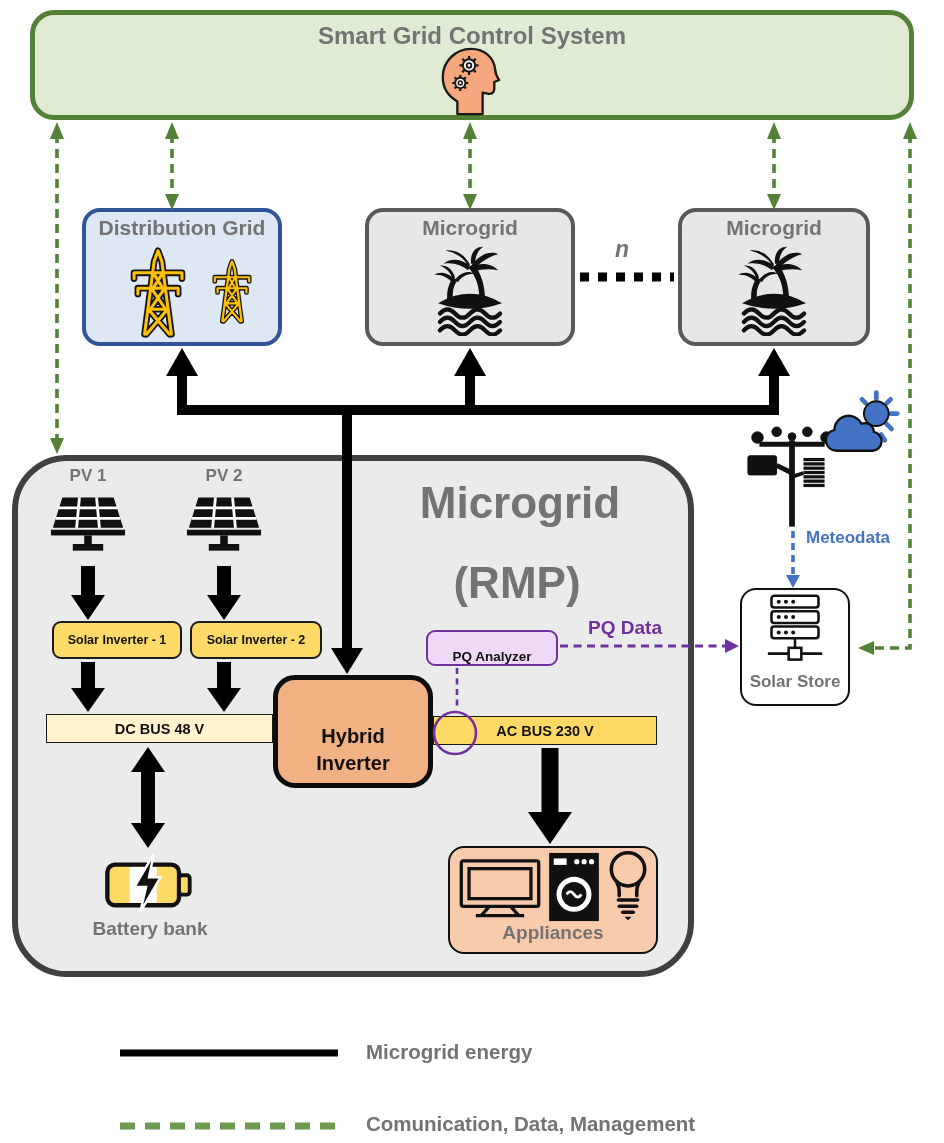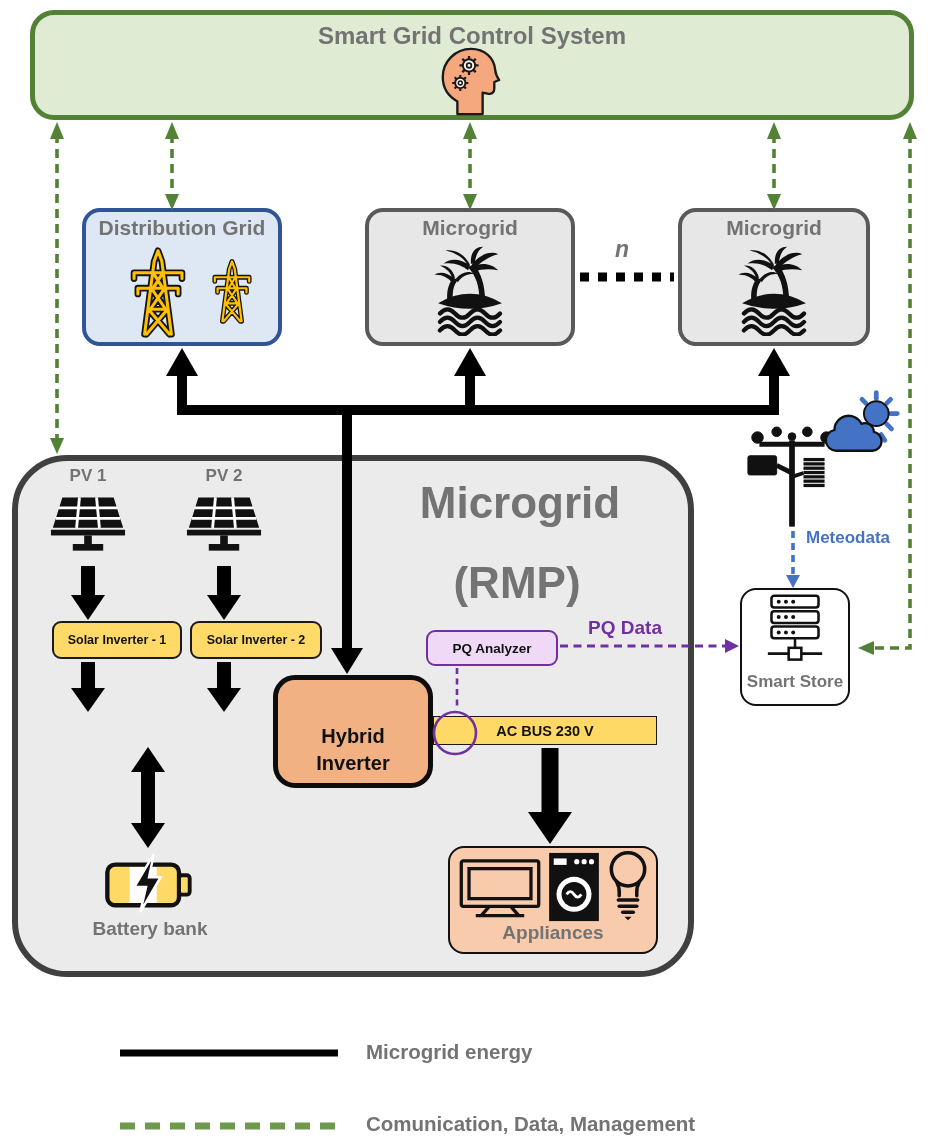--- a/index.html
+++ b/index.html
@@ -132,30 +132,33 @@
     <rect x="24" y="51" width="32" height="7" fill="#111"></rect>
   </svg>
 
   <div class="panel sibox" style="left:22px;top:621px;width:130px;height:38px;">
     <span>Solar Inverter - 1</span>
   </div>
   <div class="panel sibox" style="left:160px;top:621px;width:132px;height:38px;">
     <span>Solar Inverter - 2</span>
   </div>
 
+  <div class="panel busbar" style="left:46px;top:714px;width:227px;height:29px;background:var(--dc_bus_fill);">
+    <span>DC BUS 48 V</span>
+  </div>
 
   <div class="panel hybridbox" style="left:273px;top:675px;width:160px;height:113px;">
     <span class="ctr" style="display:inline-block;width:105px;margin-top:36px;">Hybrid Inverter</span>
   </div>
 
   <div class="panel busbar" style="left:433px;top:716px;width:224px;height:29px;background:var(--ac_bus_fill);">
     <span>AC BUS 230 V</span>
   </div>
 
-  <div class="panel pqbox" style="left:426px;top:630px;width:132px;height:36px;">
+  <div class="panel pqbox" style="left:426px;top:630px;width:132px;height:36px;align-items:flex-end;">
     <span>PQ Analyzer</span>
   </div>
   <div class="lbl ctr" style="left:570px;top:617px;width:110px;font-size:19px;color:var(--pq_purple);">PQ Data</div>
 
   <svg class="abs" style="left:104px;top:852px;" width="90" height="62" viewBox="0 0 92 64">
     <rect x="3" y="13" width="74" height="42" rx="8" fill="#FFD966" stroke="#111" stroke-width="4.5"></rect>
     <rect x="77" y="24" width="11" height="20" rx="3" fill="#FFD966" stroke="#111" stroke-width="4"></rect>
     <rect x="26" y="15.5" width="28" height="37" fill="#fff"></rect>
     <polygon points="51,2 31,36 43,36 37,62 58,26 46,26" fill="#111" stroke="#fff" stroke-width="2.5"></polygon>
   </svg>
@@ -245,21 +248,21 @@
         <circle cx="30" cy="25.5" r="2.2"></circle>
         <circle cx="38" cy="25.5" r="2.2"></circle>
       <circle cx="22" cy="42.5" r="2.2"></circle>
         <circle cx="30" cy="42.5" r="2.2"></circle>
         <circle cx="38" cy="42.5" r="2.2"></circle>
     </g>
     <line x1="40" y1="49" x2="40" y2="59" stroke="#111" stroke-width="2.8"></line>
     <line x1="10" y1="66" x2="70" y2="66" stroke="#111" stroke-width="3"></line>
     <rect x="33" y="59.5" width="14" height="13" fill="#fff" stroke="#111" stroke-width="2.8"></rect>
   </svg>
-  <div class="lbl ctr" style="left:740px;top:672px;width:110px;font-size:17px;">Smart Store</div>
+  <div class="lbl ctr" style="left:740px;top:672px;width:110px;font-size:17px;">Solar Store</div>
 
   <div class="lbl" style="left:366px;top:1040px;font-size:20.5px;">Microgrid energy</div>
   <div class="lbl" style="left:366px;top:1112px;font-size:20.5px;">Comunication, Data, Management</div>
 
   <svg class="overlay" width="944" height="1143" viewBox="0 0 944 1143">
 
     <g stroke="#538135" stroke-width="3.6" fill="none" stroke-dasharray="9 6">
       <line x1="57" y1="134" x2="57" y2="442"></line>
       <line x1="172" y1="134" x2="172" y2="198"></line>
       <line x1="470" y1="134" x2="470" y2="198"></line>

